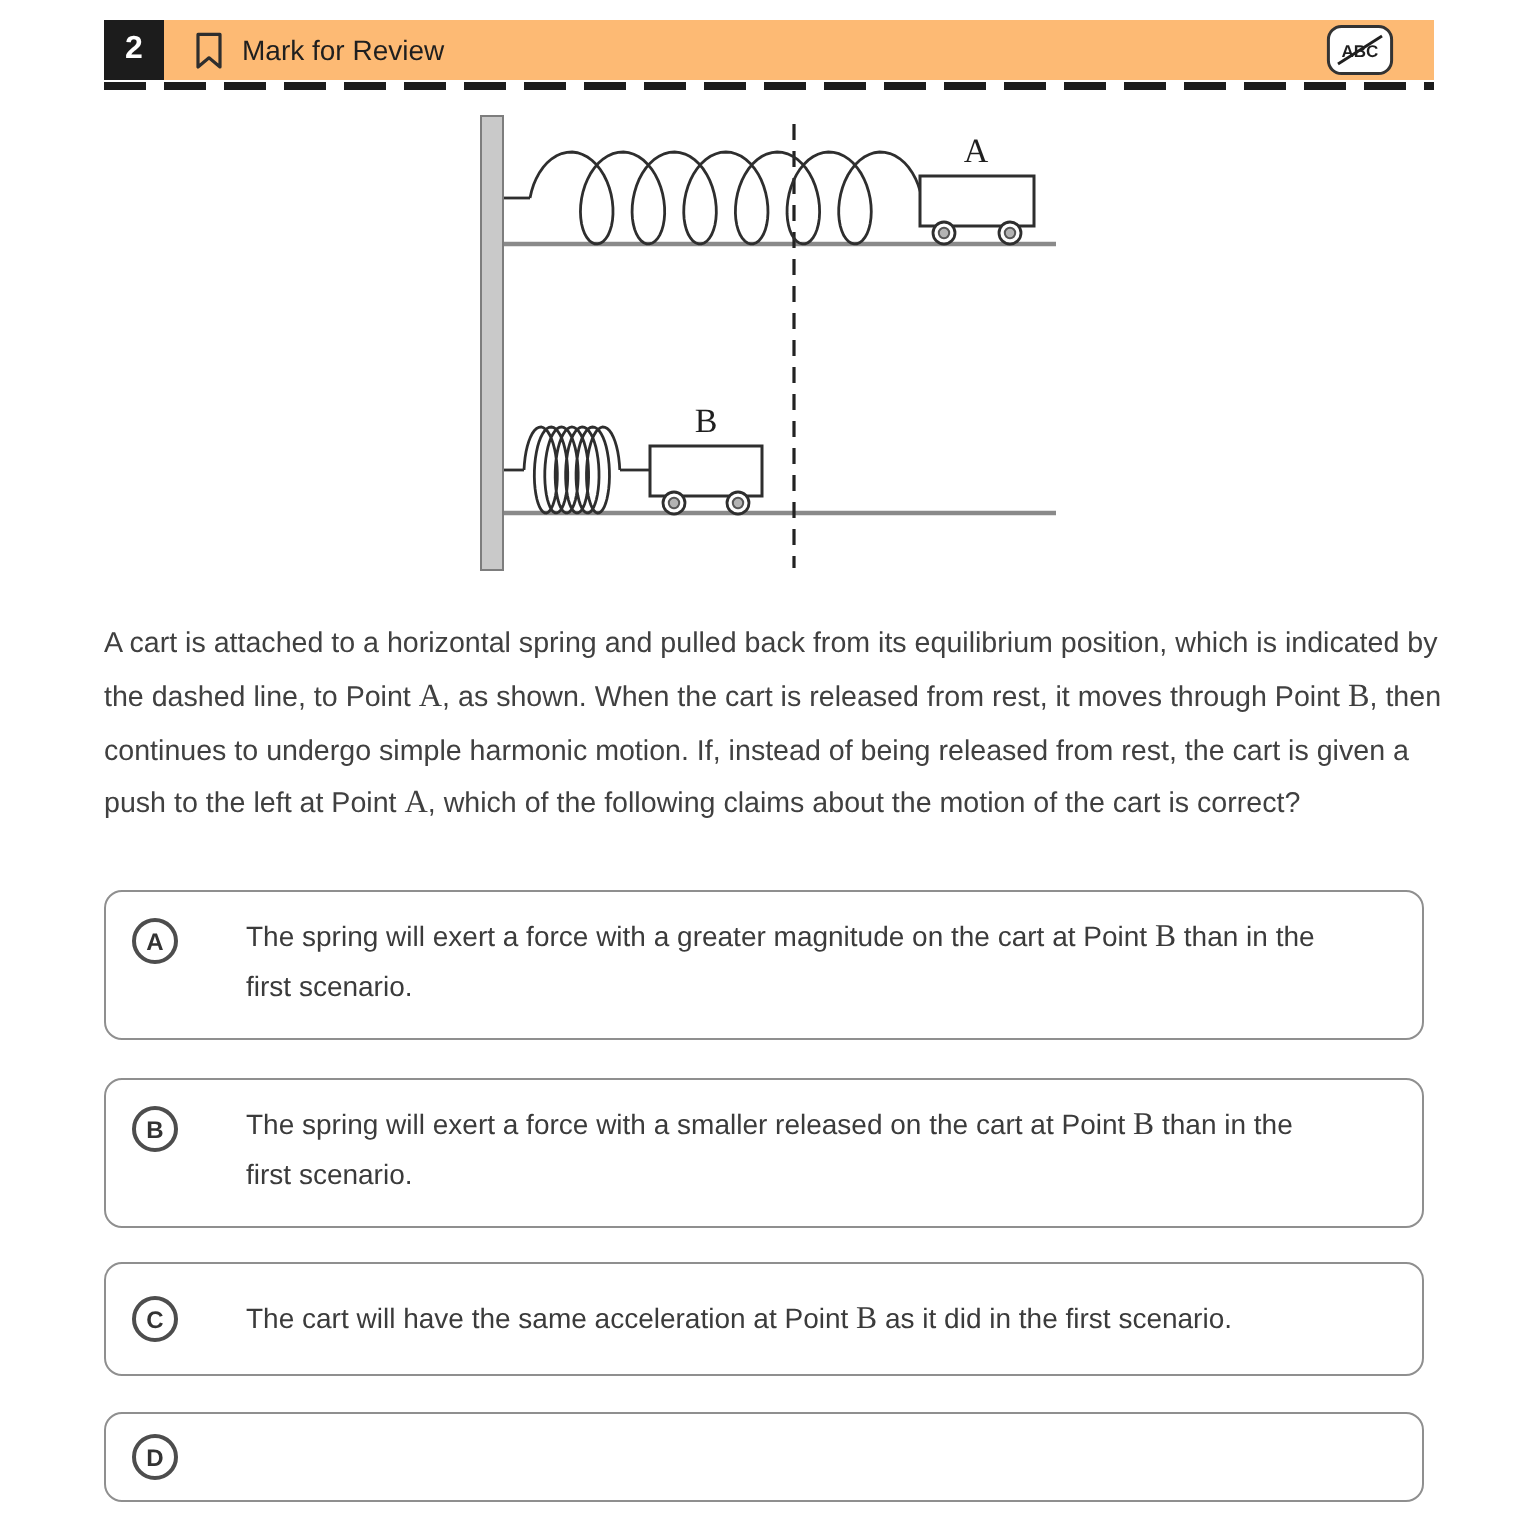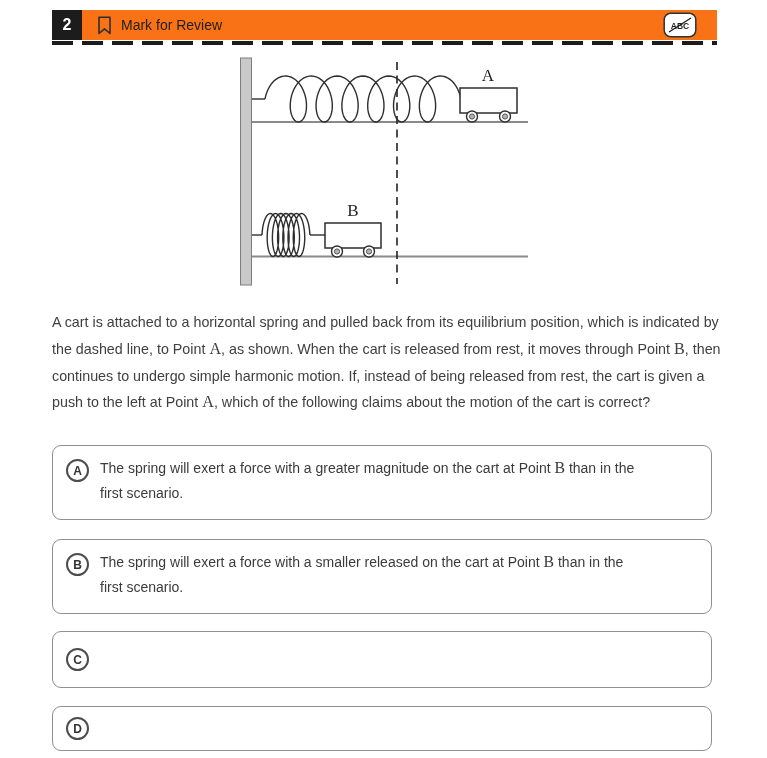--- a/index.html
+++ b/index.html
@@ -3,21 +3,21 @@
 <meta charset="utf-8">
 <style>
   html,body{margin:0;padding:0;background:#ffffff;}
   .page{position:relative;width:767px;height:758px;background:#ffffff;
         font-family:"Liberation Sans",sans-serif;color:#3b3b3b;overflow:hidden;}
 
   
   .header{position:absolute;left:52px;top:10px;width:665px;height:30px;display:flex;}
   .qnum{width:30px;height:30px;background:#1c1c1c;color:#ffffff;font-size:16px;font-weight:bold;
         display:flex;align-items:center;justify-content:center;flex:0 0 30px;}
-  .hbar{flex:1;background:#f97316;display:flex;align-items:center;padding:0 20px 0 15px;}
+  .hbar{flex:1;background:#fdba74;display:flex;align-items:center;padding:0 20px 0 15px;}
   .mark-btn{display:flex;align-items:center;gap:9px;background:none;border:none;padding:0;
             font-family:inherit;font-size:14px;color:#1f1f1f;cursor:pointer;}
   .abc-btn{margin-left:auto;background:none;border:none;padding:0;cursor:pointer;line-height:0;}
   .dashes{position:absolute;left:52px;top:41px;width:665px;height:4px;
           background:repeating-linear-gradient(90deg,#1c1c1c 0,#1c1c1c 21px,transparent 21px,transparent 30px);}
 
   
   .figure{position:absolute;left:235px;top:57px;}
   .fig-label{font-family:"Liberation Serif",serif;font-size:17px;fill:#1f1f1f;}
 
@@ -32,21 +32,21 @@
           display:flex;align-items:center;cursor:pointer;}
   .opt-a{top:445px;height:75px;}
   .opt-b{top:539px;height:75px;}
   .opt-c{top:631px;height:57px;}
   .opt-d{top:706px;height:45px;}
   .opt-circle{flex:0 0 23px;width:23px;height:23px;margin-left:13px;border:2px solid #4d4d4d;
               border-radius:50%;display:flex;align-items:center;justify-content:center;
               font-size:12px;font-weight:bold;color:#333333;box-sizing:border-box;}
   .option.multi{align-items:flex-start;}
   .option.multi .opt-circle{margin-top:13px;}
-  .opt-text{margin-left:11px;margin-right:16px;font-size:14px;line-height:24.5px;color:#3b3b3b;}
+  .opt-text{margin-left:34px;margin-right:16px;font-size:14px;line-height:24.5px;color:#3b3b3b;}
   .option.multi .opt-text{margin-top:10px;}
 </style>
 </head>
 <body>
 
 <div class="page">
 
   <div class="header">
     <div class="qnum">2</div>
     <div class="hbar">
@@ -101,18 +101,19 @@
   <div class="option opt-a multi">
     <div class="opt-circle">A</div>
     <div class="opt-text"><span>The spring will exert a force with a greater magnitude on the cart at Point </span><span class="math">B</span><span> than in the</span><br><span>first scenario.</span></div>
   </div>
   <div class="option opt-b multi">
     <div class="opt-circle">B</div>
     <div class="opt-text"><span>The spring will exert a force with a smaller released on the cart at Point </span><span class="math">B</span><span> than in the</span><br><span>first scenario.</span></div>
   </div>
   <div class="option opt-c">
     <div class="opt-circle">C</div>
+    <div class="opt-text"><span>The cart will have the same acceleration at Point </span><span class="math">B</span><span> as it did in the first scenario.</span></div>
   </div>
   <div class="option opt-d">
     <div class="opt-circle">D</div>
   </div>
 
 </div>
 
 </body></html>

